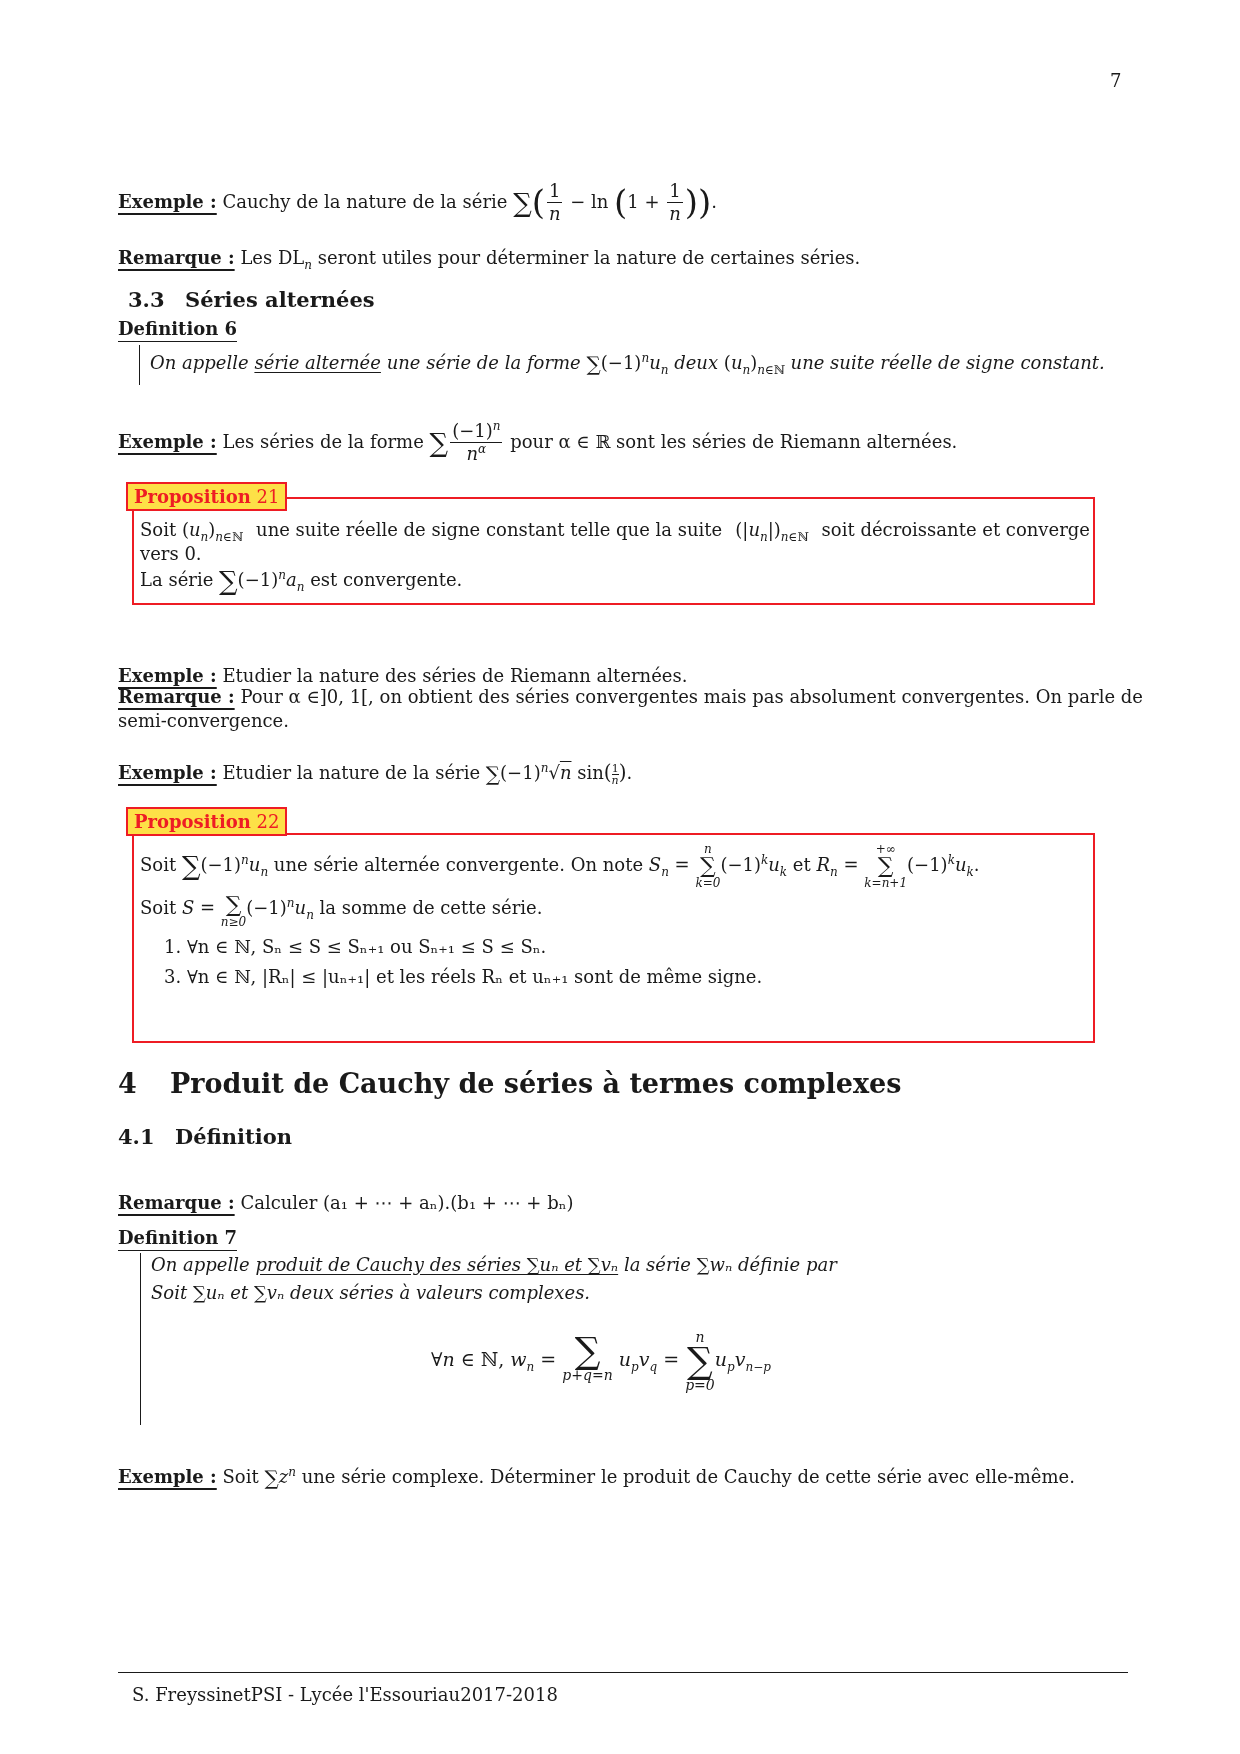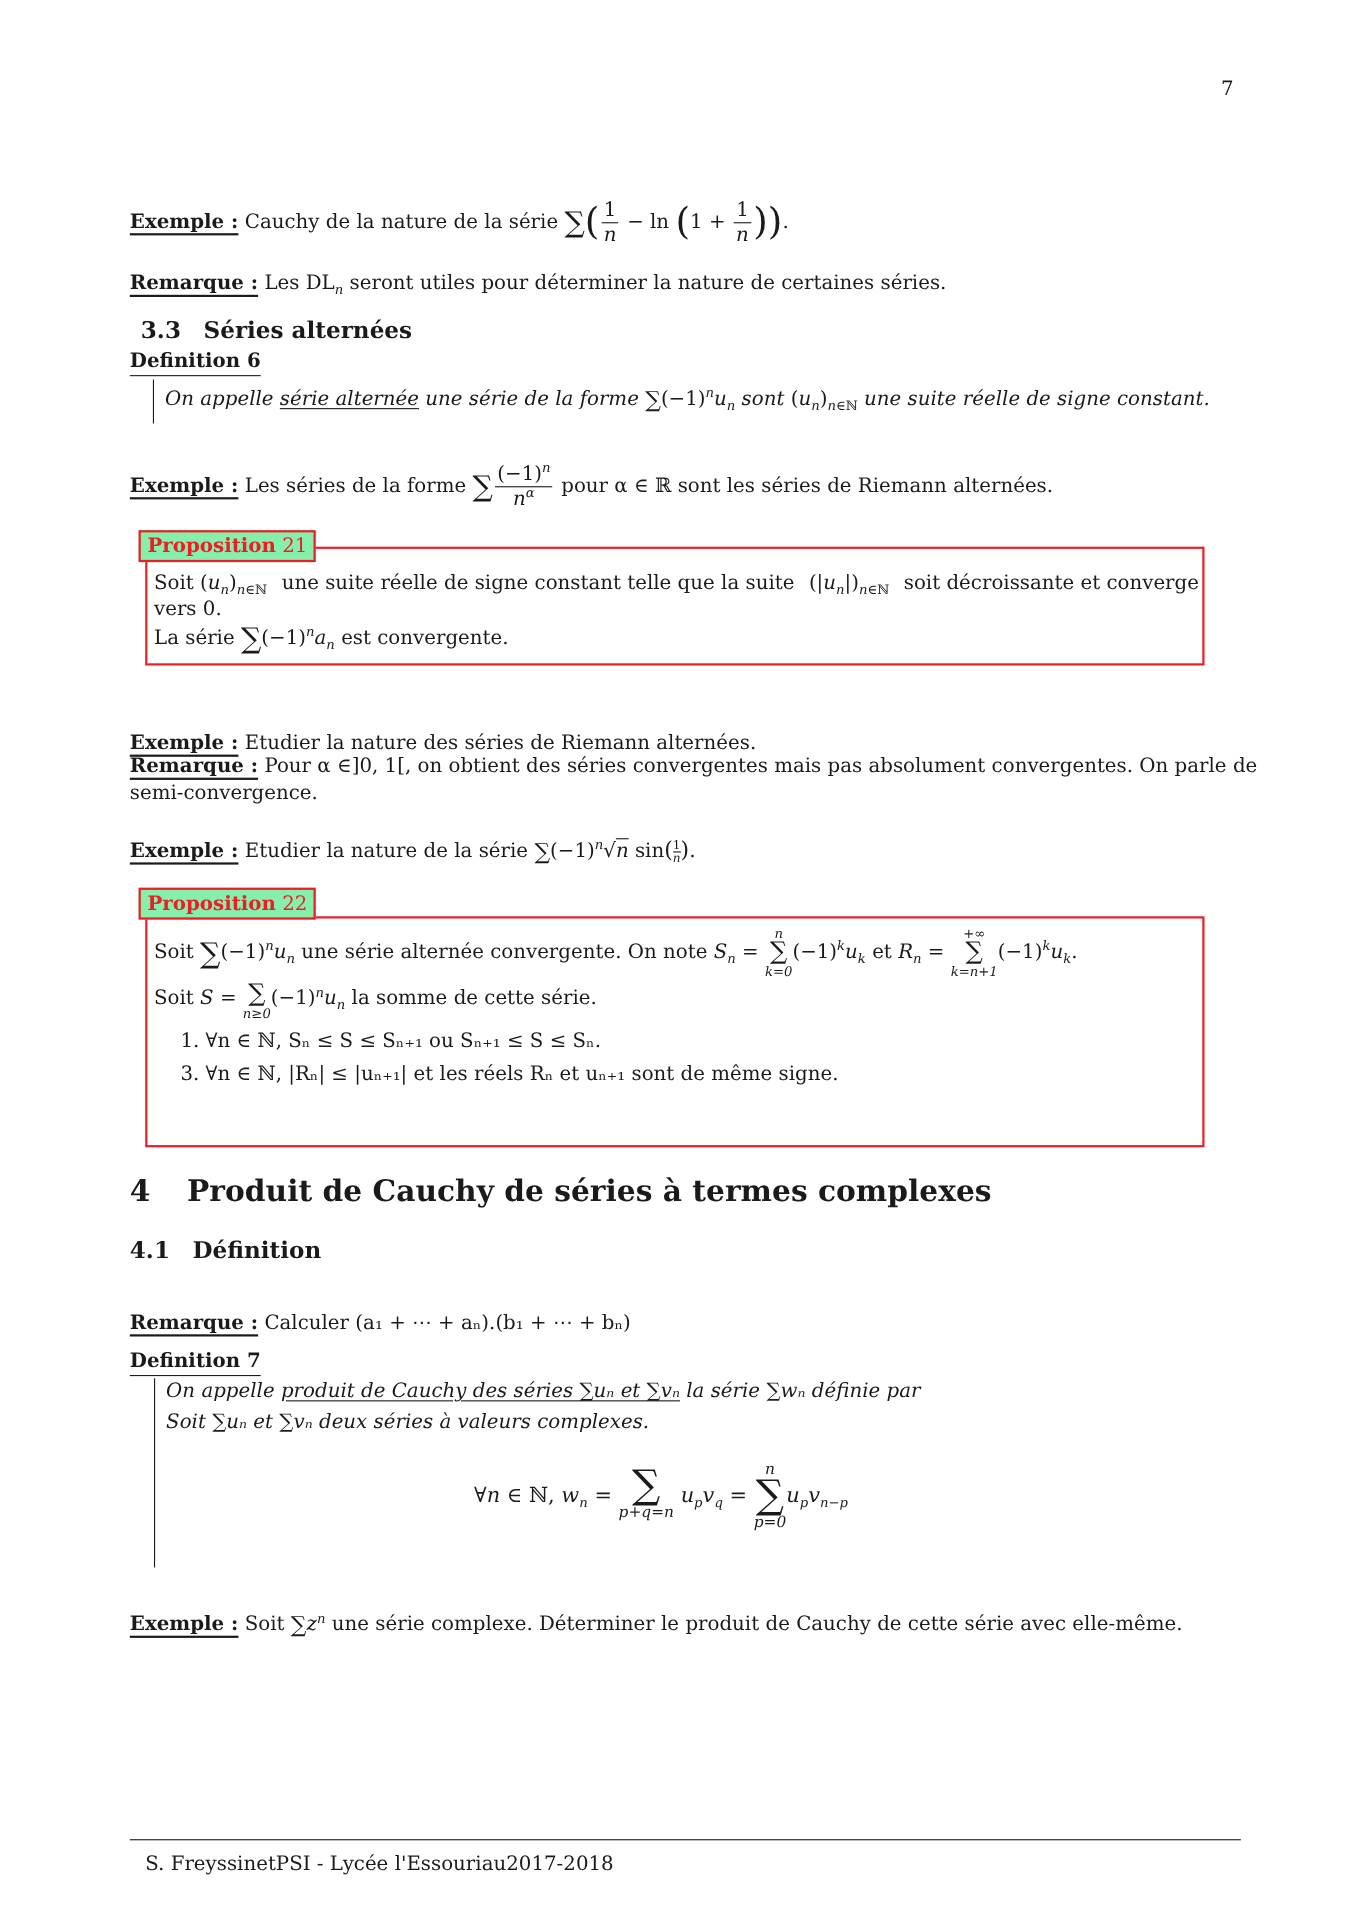--- a/index.html
+++ b/index.html
@@ -30,21 +30,21 @@
   .opsum .s { display: block; font-size: 22px; line-height: 20px; font-style: normal; }
   .opsum.big .s { font-size: 36px; line-height: 32px; }
   .opsum.big .lim { font-size: 14px; line-height: 16px; }
   h3.sec { margin: 0; font-weight: bold; font-size: 21px; }
   h2.sec { margin: 0; font-weight: bold; font-size: 27px; }
   .secnum { display: inline-block; width: 57px; }
   .secnum2 { display: inline-block; width: 52px; }
   .defhead { font-weight: bold; font-size: 18px; border-bottom: 1.5px solid #1a1a1a; padding-bottom: 2px; }
   .defbar { border-left: 1.5px solid #1a1a1a; }
   .propbox { border: 2.5px solid #ee1c24; box-sizing: border-box; }
-  .proptab { border: 2.5px solid #ee1c24; background: #86efac; box-sizing: border-box; color: #ee1c24; padding: 1px 6px 0 6px; font-size: 18px; line-height: 24px; white-space: nowrap; }
+  .proptab { border: 2.5px solid #ee1c24; background: #fde047; box-sizing: border-box; color: #ee1c24; padding: 1px 6px 0 6px; font-size: 18px; line-height: 24px; white-space: nowrap; }
   .proptab b { font-weight: bold; }
   .u { text-decoration: underline; text-underline-offset: 3px; }
   ol.items { margin: 0; padding: 0; list-style: none; }
   ol.items li { line-height: 30px; white-space: nowrap; }
   .footer-rule { border-top: 1.5px solid #1a1a1a; }
 </style>
 </head>
 <body>
 
 <div class="abs" style="left:1110px; top:70px; font-size:18px;">7</div>
@@ -69,21 +69,21 @@
 
 <div class="abs" style="left:118px; top:318px;">
   <div class="defhead" style="display:inline-block;">Definition 6</div>
 </div>
 <div class="abs defbar" style="left:139px; top:345px; height:40px; padding-left:10px;">
   <div class="line it" style="margin-top:6px;">
     <span>On appelle</span>
     <span class="u">série alternée</span>
     <span>une série de la forme</span>
     <span class="rm"><span class="sigs">∑</span>(−1)<sup class="m">n</sup><span class="m">u</span><sub class="m">n</sub></span>
-    <span>sont</span>
+    <span>deux</span>
     <span class="rm">(<span class="m">u</span><sub class="m">n</sub>)<sub><span class="m">n</span>∈ℕ</sub></span>
     <span>une suite réelle de signe constant.</span>
   </div>
 </div>
 
 <div class="abs line" style="left:118px; top:420px; line-height:40px;">
   <span class="lbl">Exemple :</span>
   <span>Les séries de la forme</span>
   <span><span class="sig">∑</span><span class="frac"><span class="num">(−1)<sup class="m">n</sup></span><span class="den"><span class="m">n</span><sup class="m">α</sup></span></span></span>
   <span>pour α ∈ ℝ sont les séries de Riemann alternées.</span>

